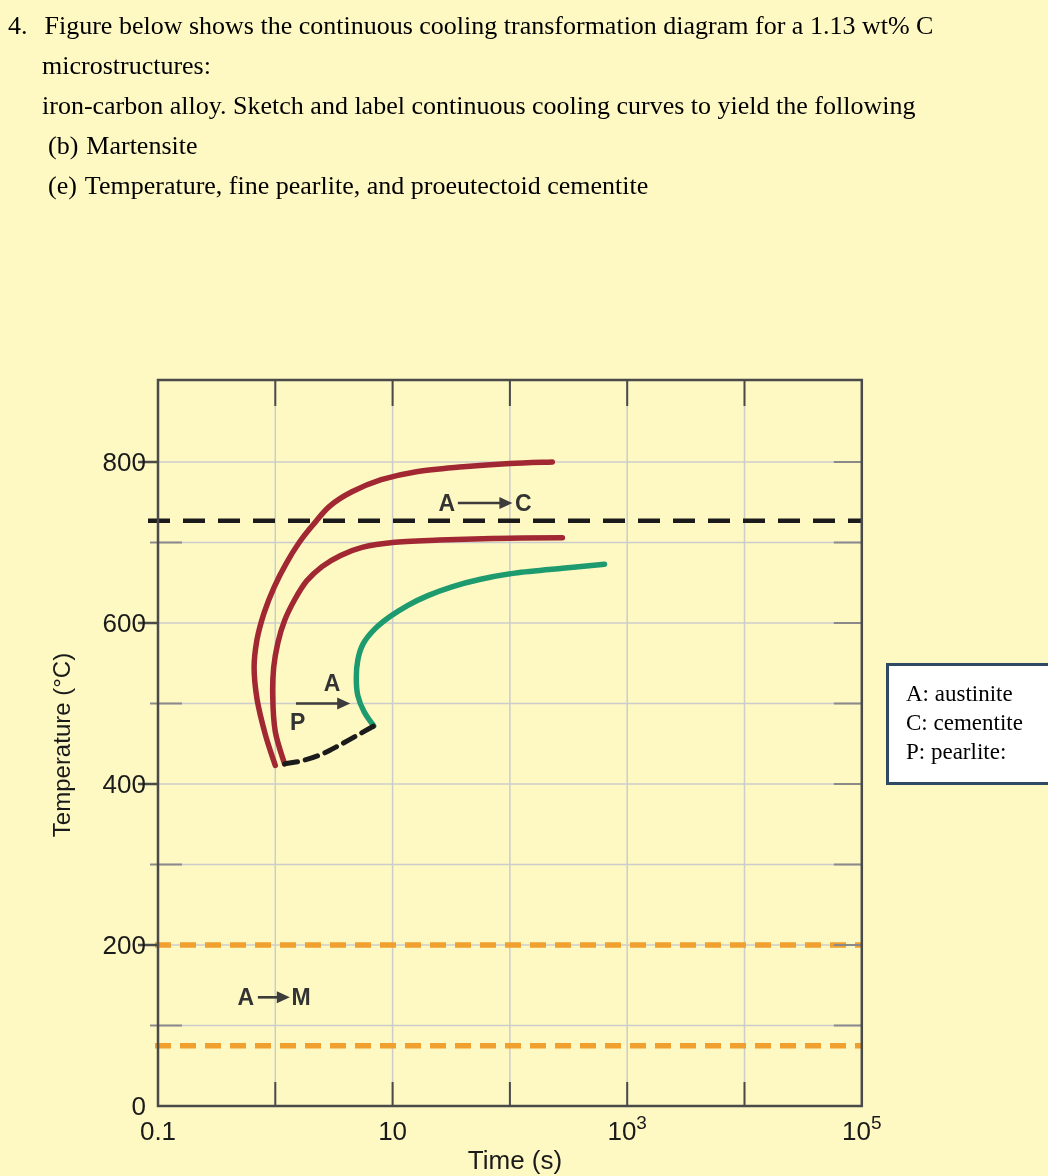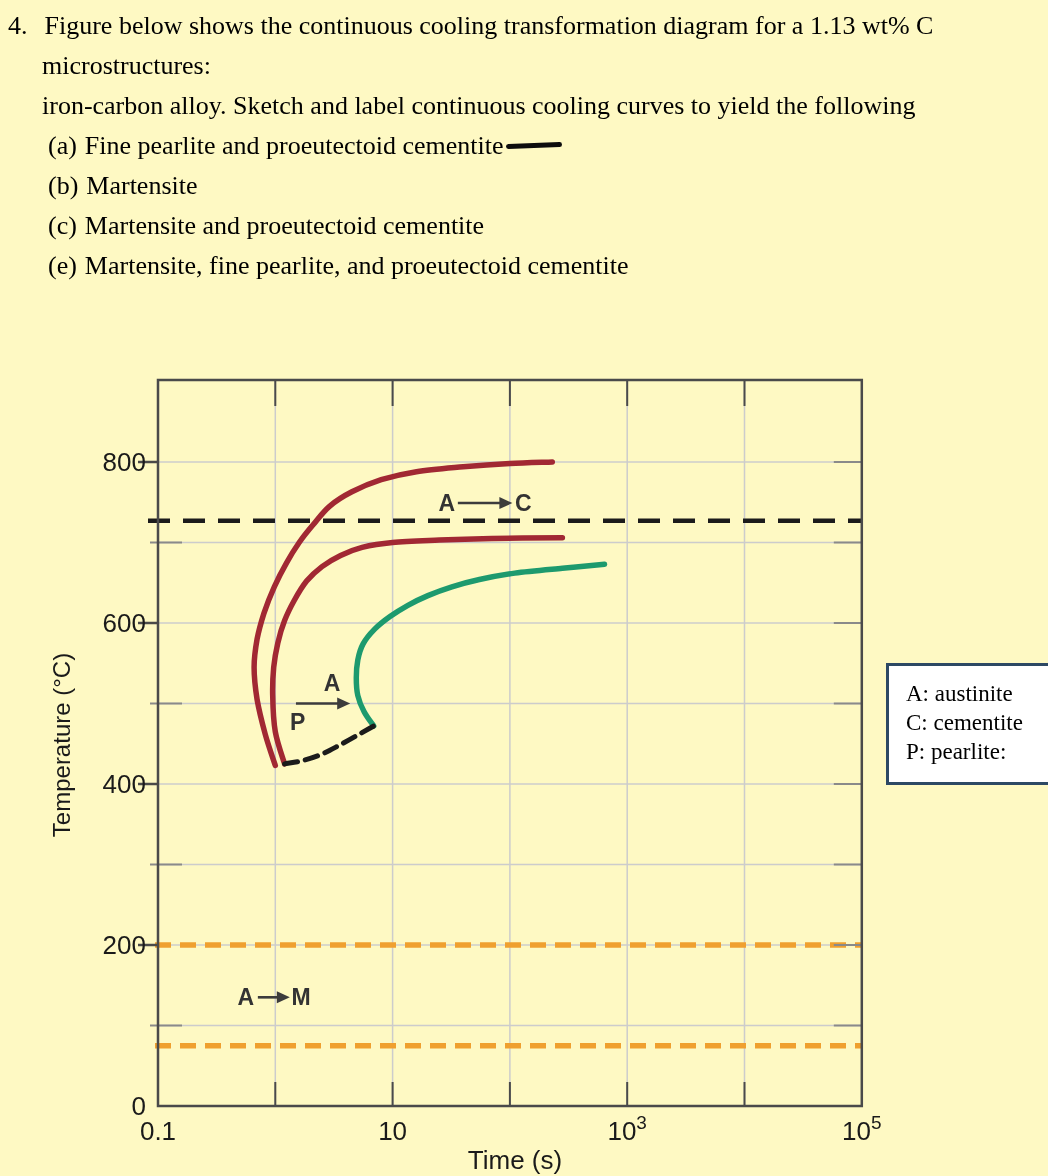--- a/index.html
+++ b/index.html
@@ -24,24 +24,22 @@
 </head>
 <body>
 
 <div class="page">
 
   <div class="q-wrap">
     <div class="q-line first"><span class="q-num">4.</span><span>Figure below shows the continuous cooling transformation diagram for a 1.13 wt% C</span></div>
     <div class="q-line">microstructures:</div>
     <div class="q-line">iron-carbon alloy. Sketch and label continuous cooling curves to yield the following</div>
 
-    <div class="q-item"><span class="lbl">(a)</span><span>Fine pearlite and proeutectoid cementite</span><span class="answer-mark"></span></div>
     <div class="q-item"><span class="lbl">(b)</span><span>Martensite</span></div>
-    <div class="q-item"><span class="lbl">(c)</span><span>Martensite and proeutectoid cementite</span></div>
-    <div class="q-item"><span class="lbl">(e)</span><span>Martensite, fine pearlite, and proeutectoid cementite</span></div>
+    <div class="q-item"><span class="lbl">(e)</span><span>Temperature, fine pearlite, and proeutectoid cementite</span></div>
   </div>
 
   <svg id="chart-svg" width="1048" height="826" viewBox="0 350 1048 826" xmlns="http://www.w3.org/2000/svg">
       <line x1="158" y1="1025.5" x2="861.8" y2="1025.5" stroke="#cccccc" stroke-width="1.5"></line>
       <line x1="158" y1="945" x2="861.8" y2="945" stroke="#cccccc" stroke-width="1.5"></line>
       <line x1="158" y1="864.5" x2="861.8" y2="864.5" stroke="#cccccc" stroke-width="1.5"></line>
       <line x1="158" y1="784" x2="861.8" y2="784" stroke="#cccccc" stroke-width="1.5"></line>
       <line x1="158" y1="703.5" x2="861.8" y2="703.5" stroke="#cccccc" stroke-width="1.5"></line>
       <line x1="158" y1="623" x2="861.8" y2="623" stroke="#cccccc" stroke-width="1.5"></line>
       <line x1="158" y1="542.5" x2="861.8" y2="542.5" stroke="#cccccc" stroke-width="1.5"></line>

